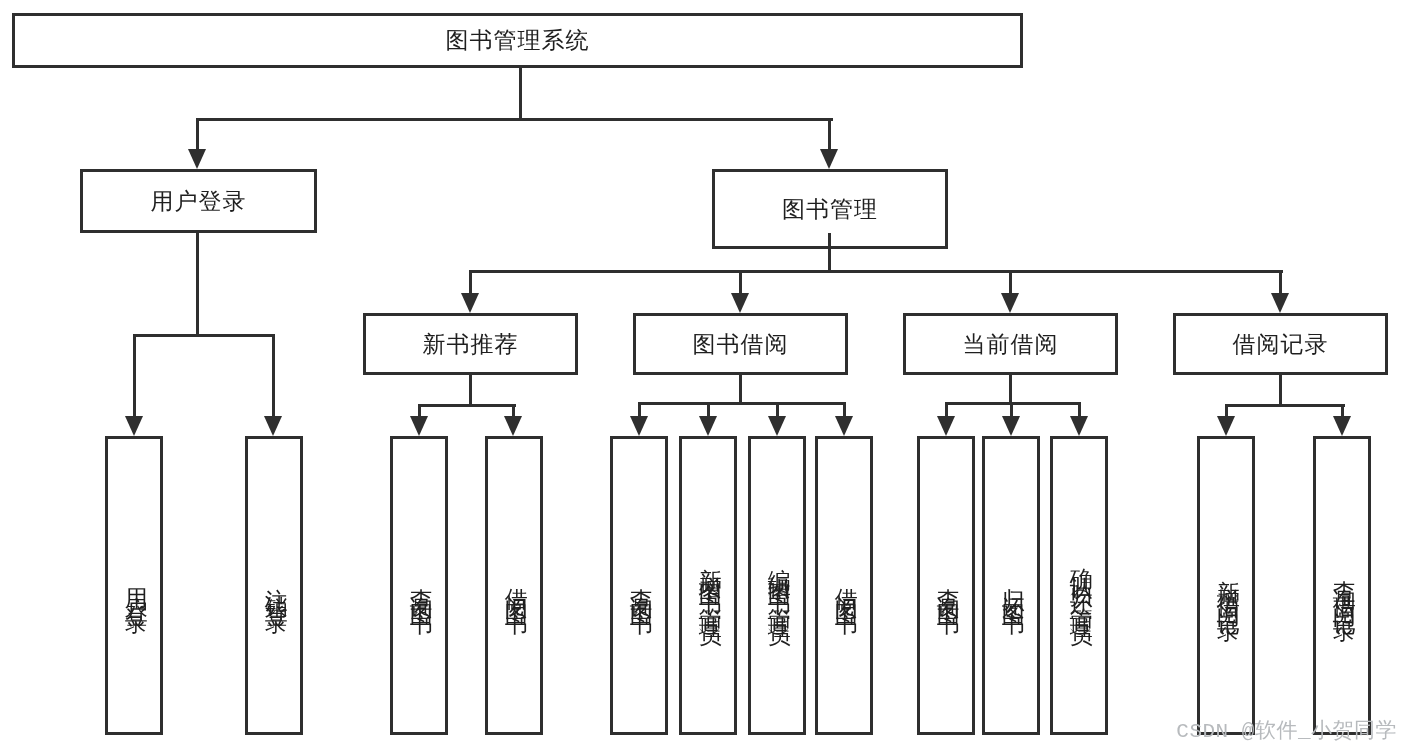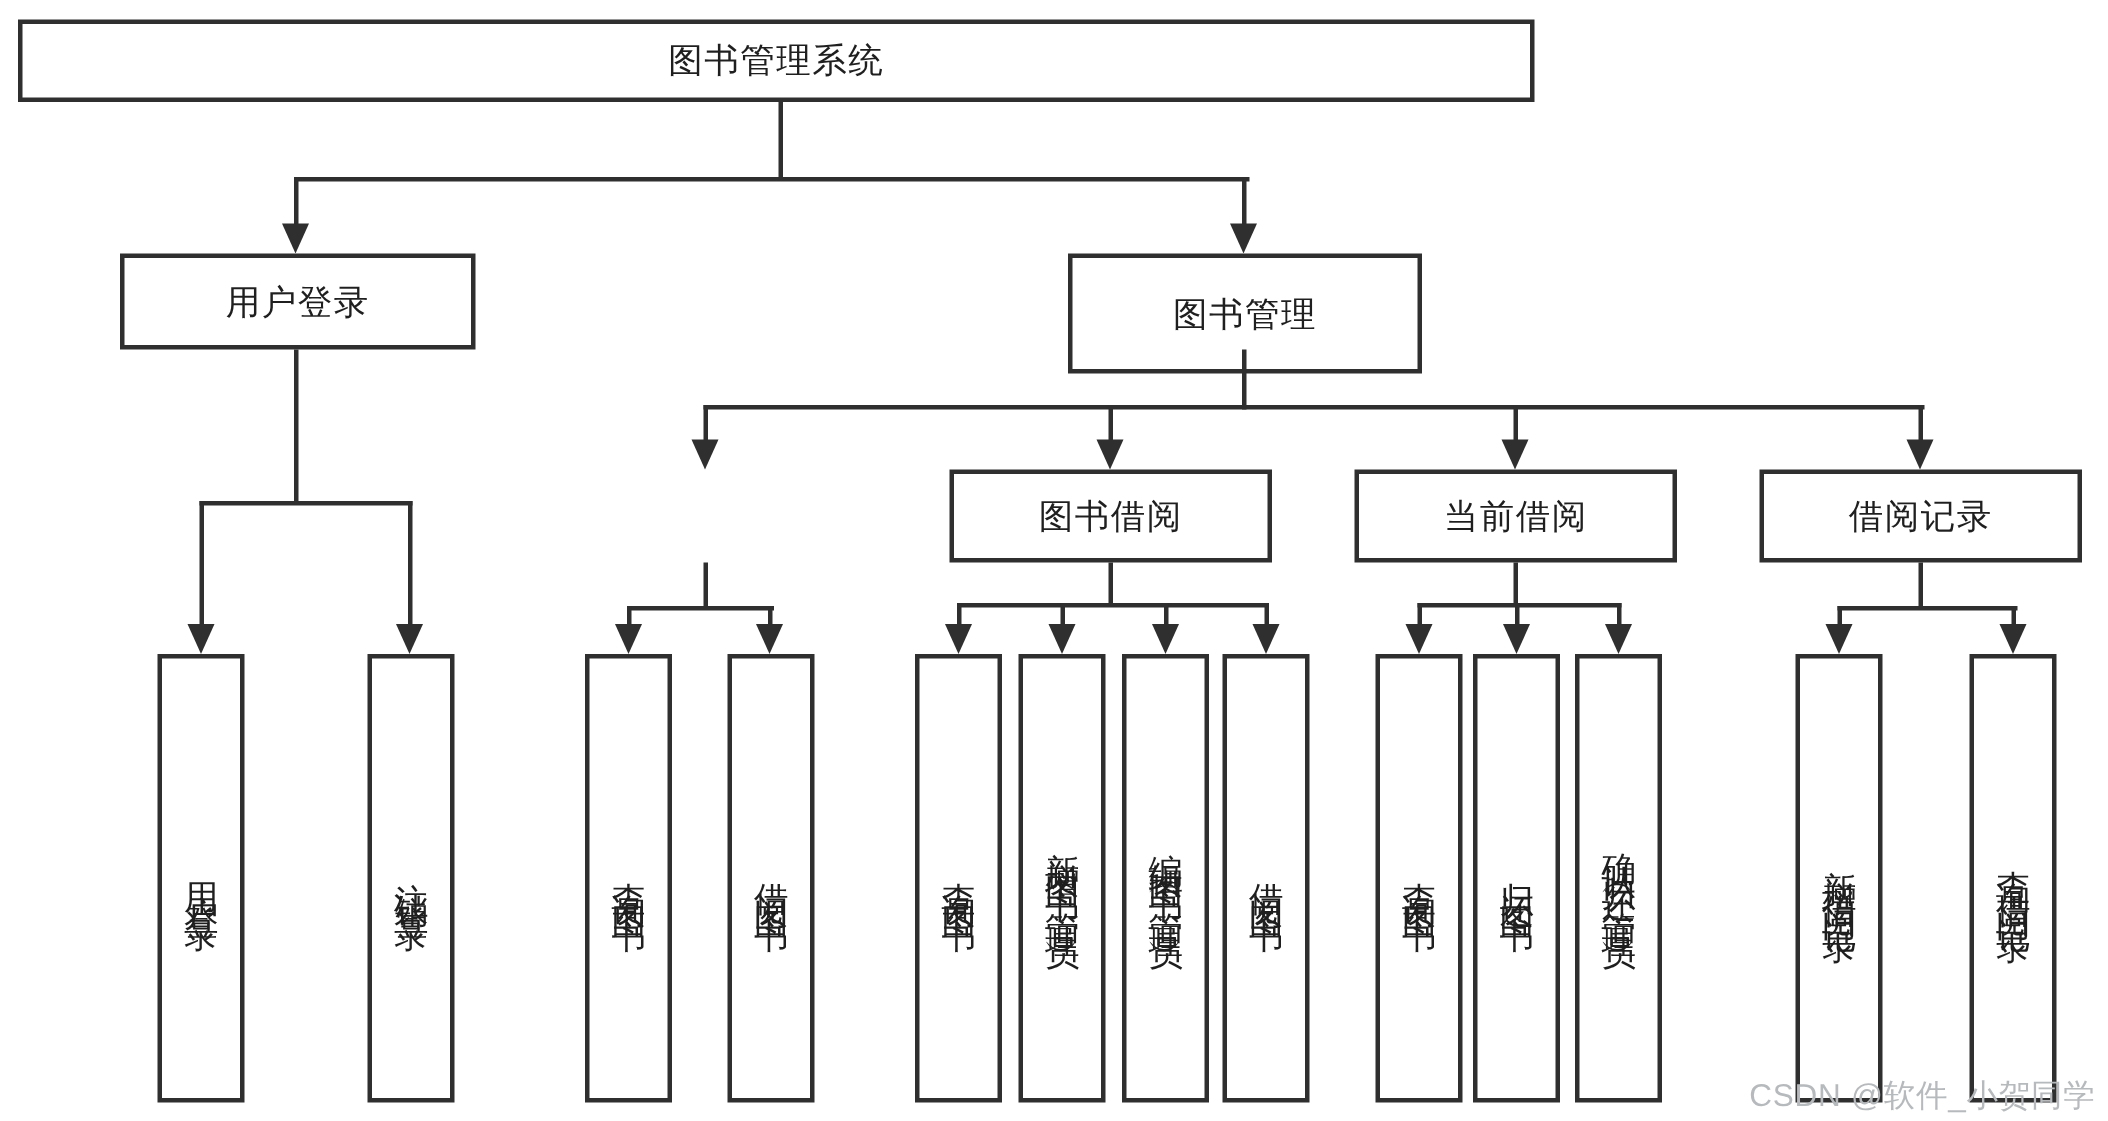--- a/index.html
+++ b/index.html
@@ -1,18 +1,18 @@
 <!DOCTYPE html>
 <html><head>
 <meta charset="utf-8">
 <style>
   html,body{margin:0;padding:0;background:#ffffff;}
   .canvas{
     position:relative;width:1405px;height:747px;background:#ffffff;
-    font-family:Liberation Sans, sans-serif;color:#1f1f1f;overflow:hidden;
+    font-family:Liberation Mono, monospace;color:#1f1f1f;overflow:hidden;
   }
   .box{
     position:absolute;box-sizing:border-box;border:3px solid #2f2f2f;background:#ffffff;
     display:flex;align-items:center;justify-content:center;font-size:23px;
     letter-spacing:1px;white-space:nowrap;
   }
   .leaf{border-width:3px;}
   .vtext{
     writing-mode:vertical-rl;text-orientation:mixed;letter-spacing:8px;
     white-space:normal;line-height:1.1;
@@ -62,20 +62,23 @@
   <div class="line" style="left:469px;top:270px;width:814px;height:3px"></div>
   <div class="line" style="left:469px;top:270px;width:3px;height:25px"></div>
   <div class="arrow" style="left:461px;top:293px"></div>
   <div class="line" style="left:739px;top:270px;width:3px;height:25px"></div>
   <div class="arrow" style="left:731px;top:293px"></div>
   <div class="line" style="left:1009px;top:270px;width:3px;height:25px"></div>
   <div class="arrow" style="left:1001px;top:293px"></div>
   <div class="line" style="left:1279px;top:270px;width:3px;height:25px"></div>
   <div class="arrow" style="left:1271px;top:293px"></div>
 
+  <div class="box" style="left:363px;top:313px;width:215px;height:62px">
+    <span>新书推荐</span>
+  </div>
   <div class="box" style="left:633px;top:313px;width:215px;height:62px">
     <span>图书借阅</span>
   </div>
   <div class="box" style="left:903px;top:313px;width:215px;height:62px">
     <span>当前借阅</span>
   </div>
   <div class="box" style="left:1173px;top:313px;width:215px;height:62px">
     <span>借阅记录</span>
   </div>
 

